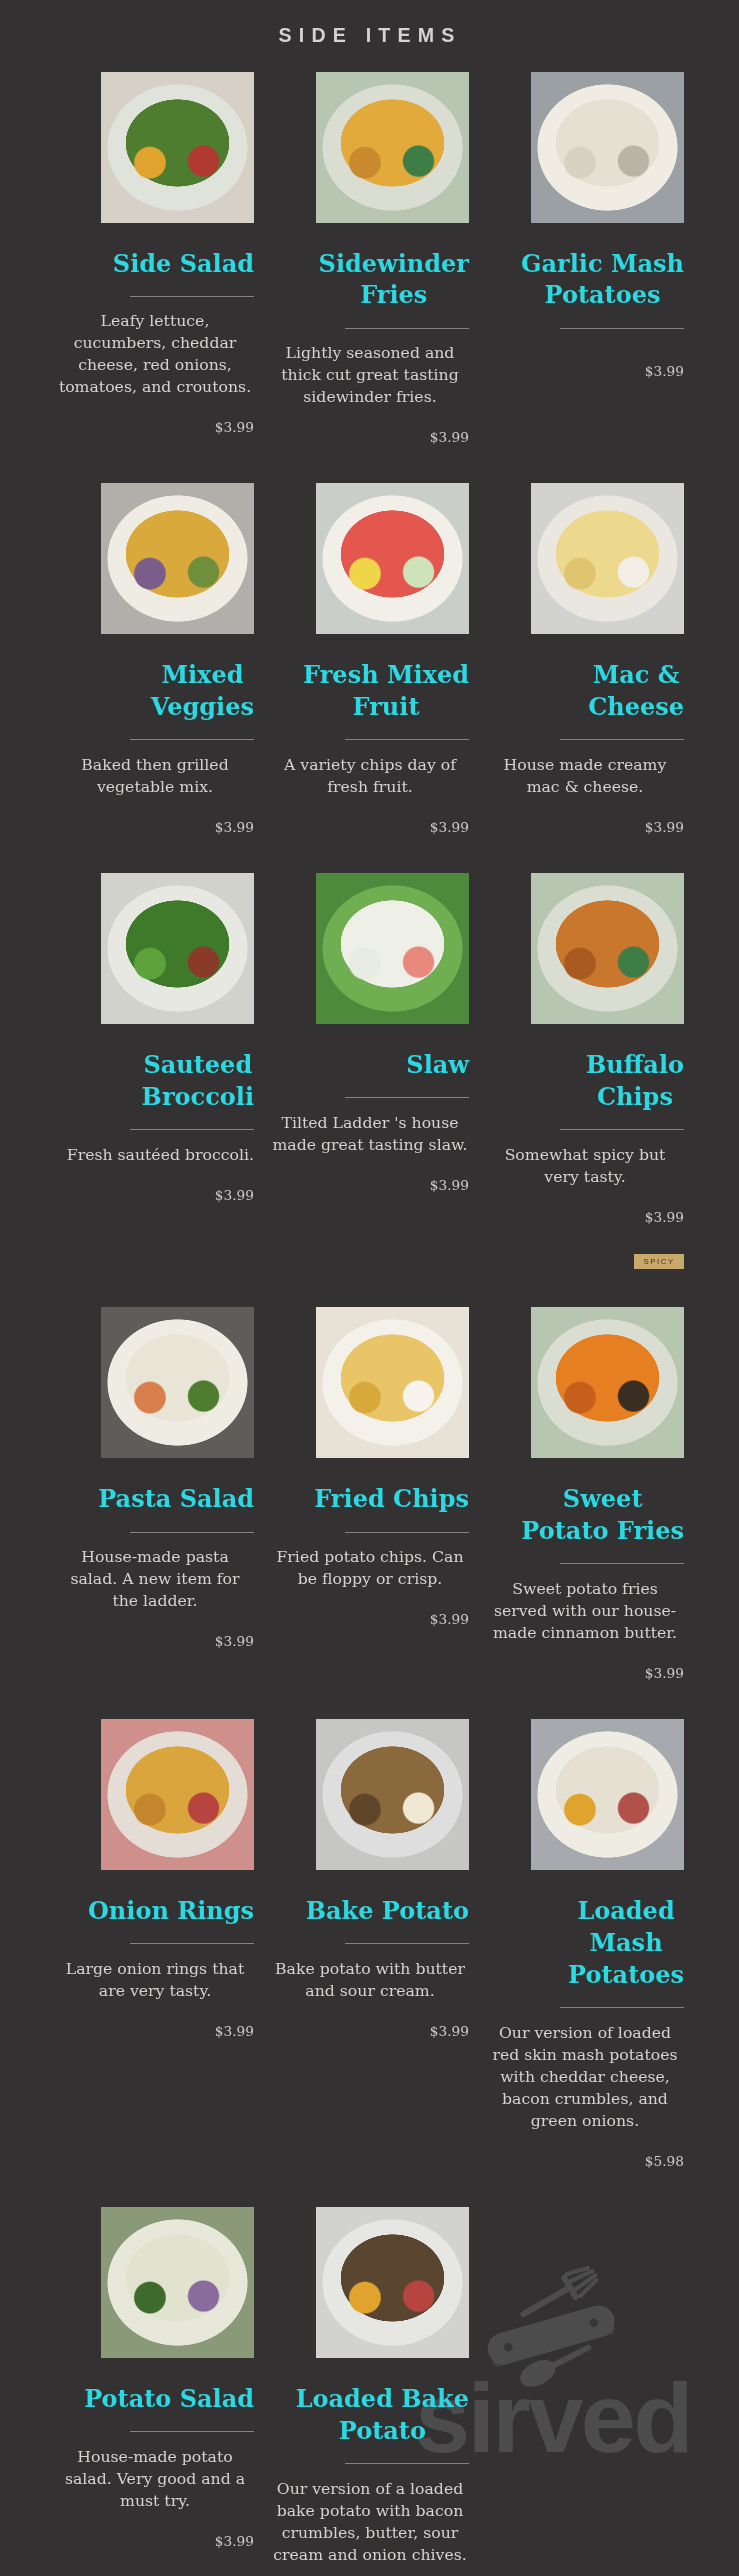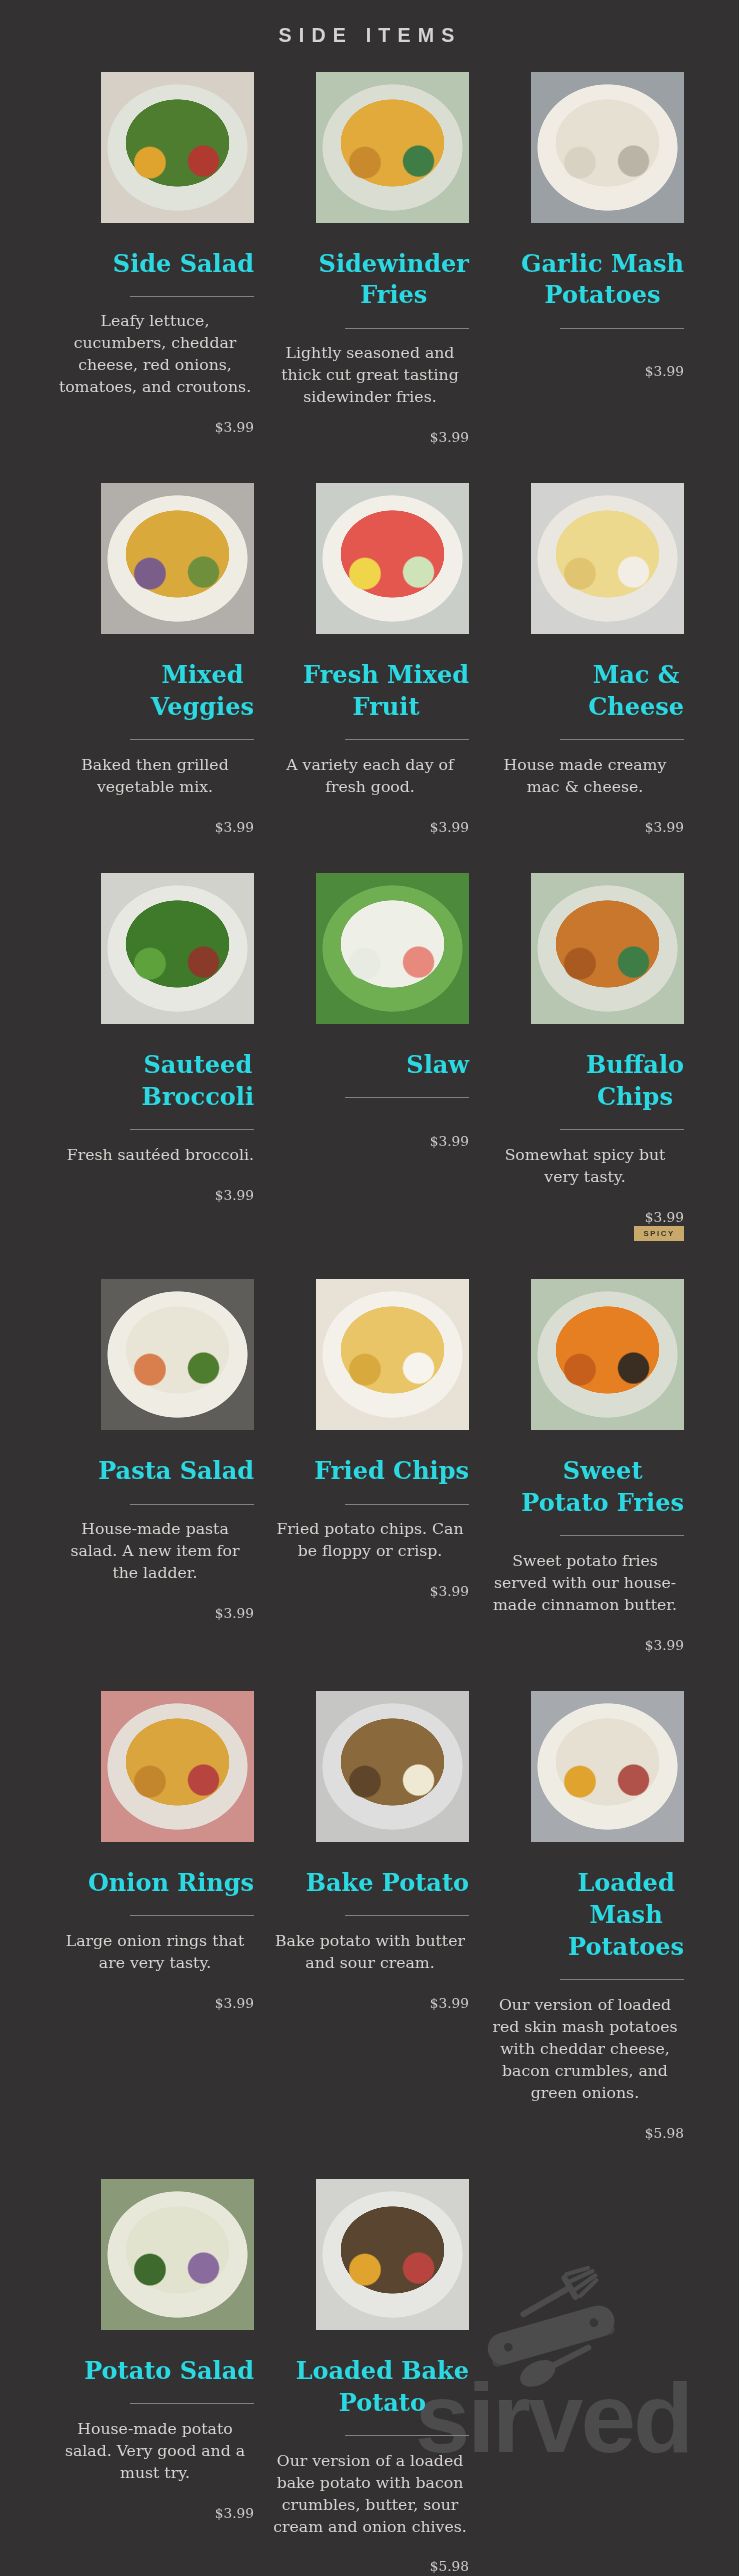--- a/index.html
+++ b/index.html
@@ -66,24 +66,24 @@
     line-height: 1.4;
     color: var(--body-text-color, #d6d3d0);
     max-width: 205px;
   }
   .price {
     margin-top: 21px;
     font-size: 13.7px;
     color: var(--price-color, #cfcdca);
   }
   .badge {
-    margin-top: 1px;
+    margin-top: 29px;
     font-family: "Liberation Sans", sans-serif;
     font-size: 7.8px;
-    font-weight: bold;
+    font-weight: normal;
     letter-spacing: 1.6px;
     color: var(--spicy-badge-text, #38352c);
     background: var(--spicy-badge-bg, #c9a96b);
     padding: 3.3px 9.1px;
   }
   .watermark {
     position: absolute;
     left: 0;
     top: 2214px;
     width: 740px;
@@ -144,21 +144,21 @@
     <div class="divider"></div>
     <div class="desc">Baked then grilled vegetable mix.</div>
     <div class="price">$3.99</div>
 
   </div>
     <div class="card">
     <div class="photo" style="background-image: radial-gradient(circle at 67% 59%, rgb(207, 227, 184) 0px, rgb(207, 227, 184) 11%, transparent 12%), radial-gradient(circle at 32% 60%, rgb(240, 212, 74) 0px, rgb(240, 212, 74) 11%, transparent 12%), radial-gradient(34% 29% at 50% 47%, rgb(228, 87, 79) 0px, rgb(228, 87, 79) 99%, transparent 100%), radial-gradient(46% 42%, rgb(242, 239, 232) 0px, rgb(242, 239, 232) 99%, transparent 100%); background-color: rgb(201, 206, 200);"></div>
     <div class="title">Fresh Mixed
 Fruit</div>
     <div class="divider"></div>
-    <div class="desc">A variety each day of fresh good.</div>
+    <div class="desc">A variety chips day of fresh fruit.</div>
     <div class="price">$3.99</div>
 
   </div>
     <div class="card">
     <div class="photo" style="background-image: radial-gradient(circle at 67% 59%, rgb(242, 238, 230) 0px, rgb(242, 238, 230) 11%, transparent 12%), radial-gradient(circle at 32% 60%, rgb(224, 196, 112) 0px, rgb(224, 196, 112) 11%, transparent 12%), radial-gradient(34% 29% at 50% 47%, rgb(236, 217, 142) 0px, rgb(236, 217, 142) 99%, transparent 100%), radial-gradient(46% 42%, rgb(234, 231, 224) 0px, rgb(234, 231, 224) 99%, transparent 100%); background-color: rgb(210, 210, 208);"></div>
     <div class="title">Mac &amp;
 Cheese</div>
     <div class="divider"></div>
     <div class="desc">House made creamy mac &amp; cheese.</div>
     <div class="price">$3.99</div>
@@ -170,20 +170,21 @@
 Broccoli</div>
     <div class="divider"></div>
     <div class="desc">Fresh sautéed broccoli.</div>
     <div class="price">$3.99</div>
 
   </div>
     <div class="card">
     <div class="photo" style="background-image: radial-gradient(circle at 67% 59%, rgb(232, 137, 125) 0px, rgb(232, 137, 125) 11%, transparent 12%), radial-gradient(circle at 32% 60%, rgb(231, 235, 226) 0px, rgb(231, 235, 226) 11%, transparent 12%), radial-gradient(34% 29% at 50% 47%, rgb(238, 240, 232) 0px, rgb(238, 240, 232) 99%, transparent 100%), radial-gradient(46% 42%, rgb(111, 175, 82) 0px, rgb(111, 175, 82) 99%, transparent 100%); background-color: rgb(78, 138, 60);"></div>
     <div class="title">Slaw</div>
     <div class="divider"></div>
+    <div class="desc">Tilted Ladder 's house made great tasting slaw.</div>
     <div class="price">$3.99</div>
 
   </div>
     <div class="card">
     <div class="photo" style="background-image: radial-gradient(circle at 67% 59%, rgb(63, 125, 70) 0px, rgb(63, 125, 70) 11%, transparent 12%), radial-gradient(circle at 32% 60%, rgb(168, 90, 32) 0px, rgb(168, 90, 32) 11%, transparent 12%), radial-gradient(34% 29% at 50% 47%, rgb(201, 119, 44) 0px, rgb(201, 119, 44) 99%, transparent 100%), radial-gradient(46% 42%, rgb(217, 221, 210) 0px, rgb(217, 221, 210) 99%, transparent 100%); background-color: rgb(183, 198, 176);"></div>
     <div class="title">Buffalo
 Chips</div>
     <div class="divider"></div>
     <div class="desc">Somewhat spicy but very tasty.</div>
     <div class="price">$3.99</div>

